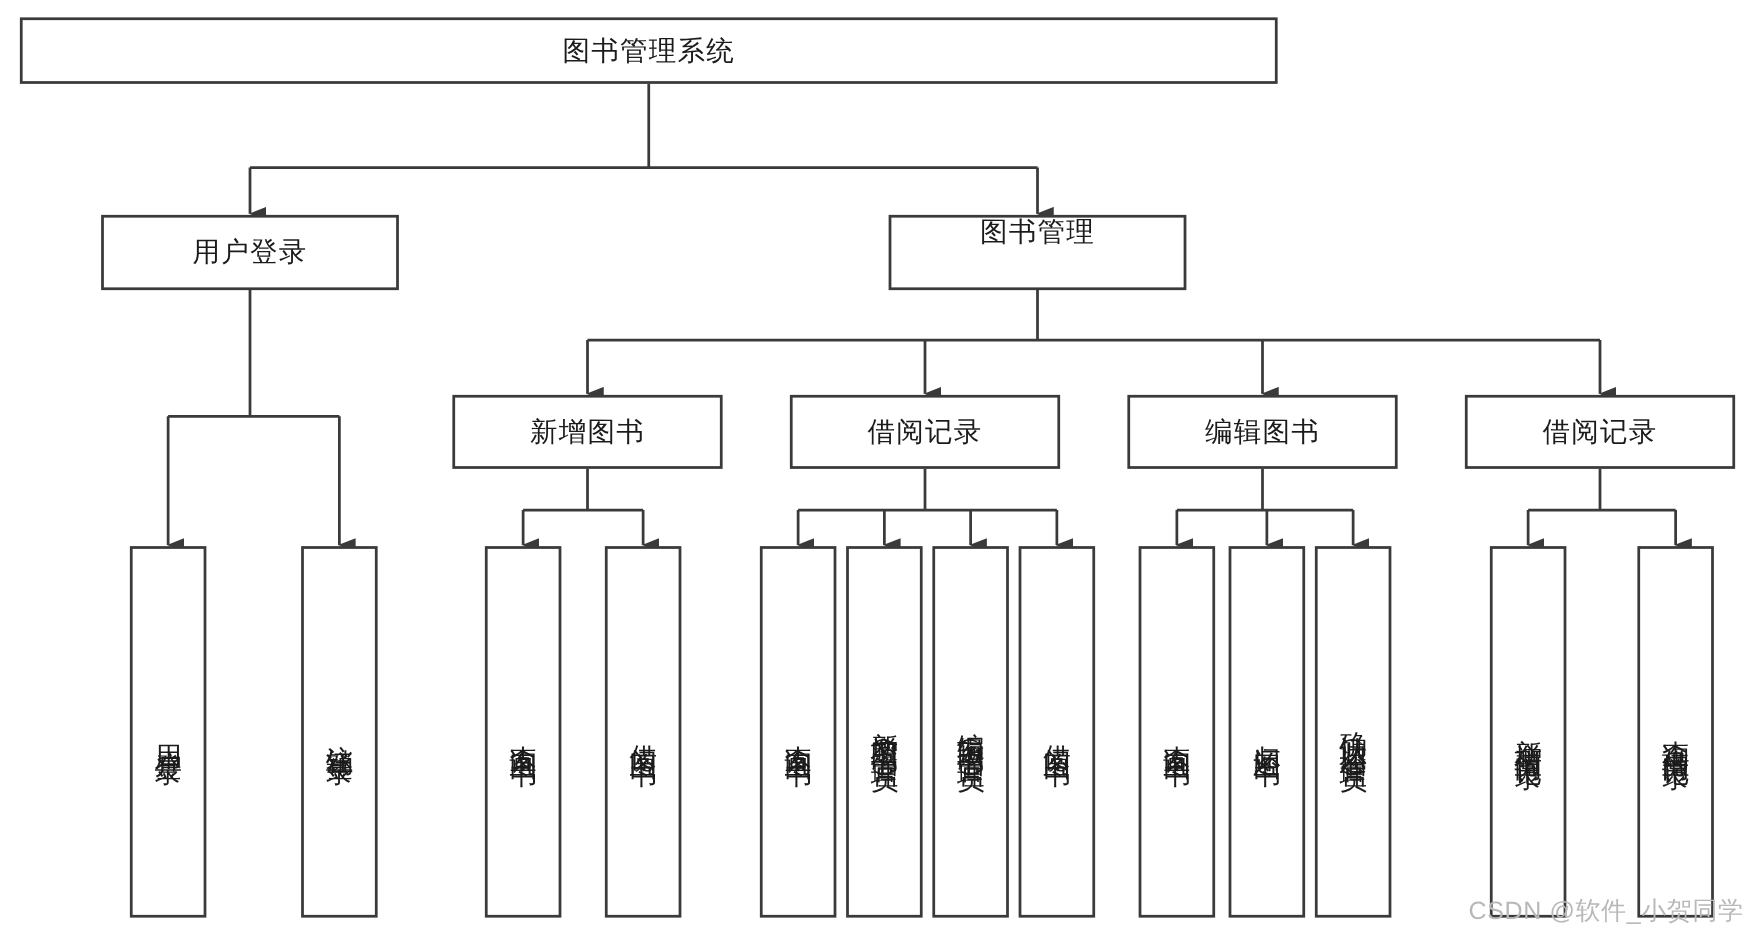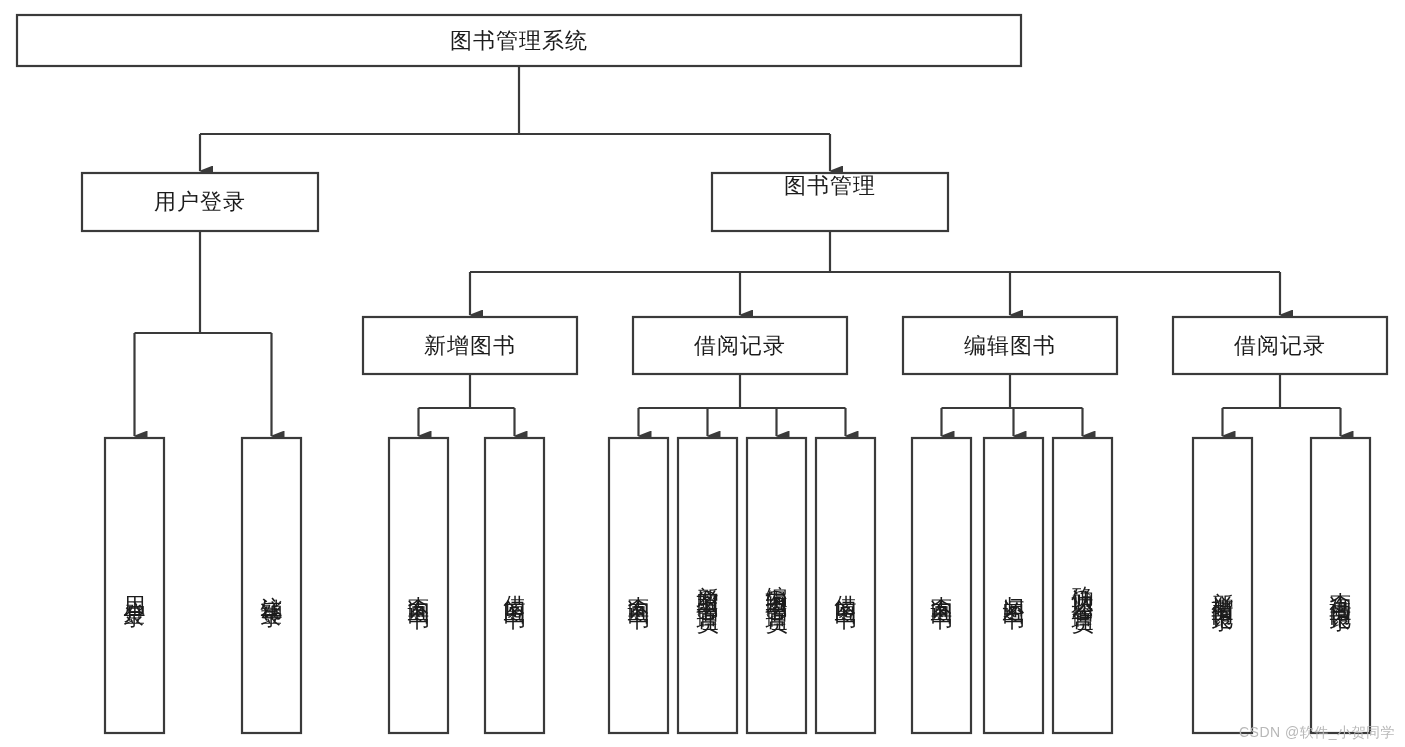--- a/index.html
+++ b/index.html
@@ -69,21 +69,21 @@
     font-size: 22px;
     color: #1b1b1b;
     white-space: nowrap;
     letter-spacing: 1px;
   }
   #watermark {
     position: absolute;
     right: 10px;
     bottom: 5px;
     font-family: "Liberation Sans", "DejaVu Sans", sans-serif;
-    font-size: 14px;
+    font-size: 20px;
     color: #b8b8b8;
     letter-spacing: 0.5px;
     white-space: nowrap;
   }
 </style>
 </head>
 <body>
 
 <div id="canvas-wrap">
 

